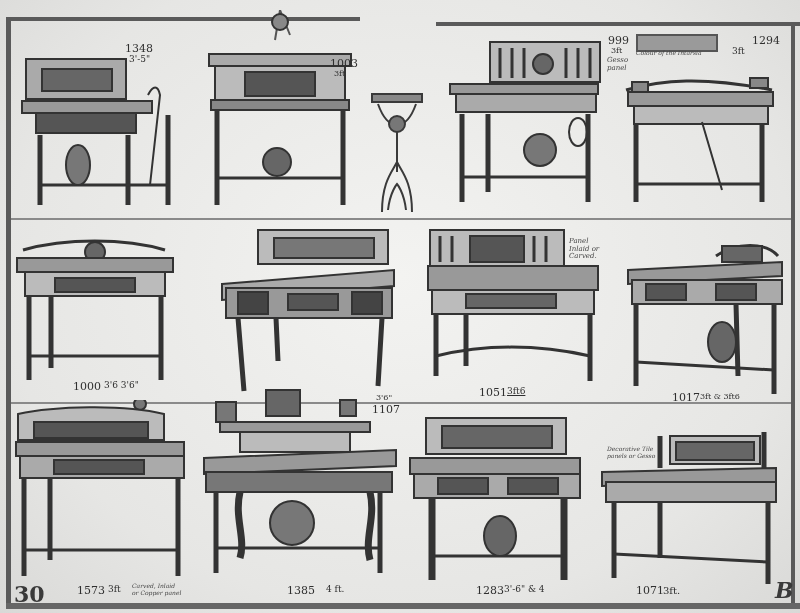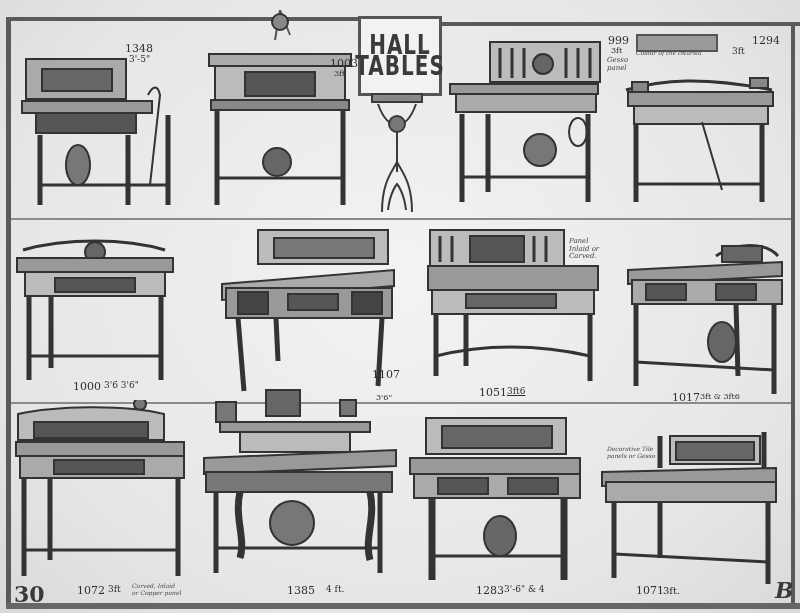--- a/index.html
+++ b/index.html
@@ -53,24 +53,20 @@
 
 <div class="page">
   <div class="frame f-top-l"></div>
   <div class="frame f-top-r"></div>
   <div class="frame f-left"></div>
   <div class="frame f-right"></div>
   <div class="frame f-bottom"></div>
   <div class="frame f-mid1"></div>
   <div class="frame f-mid2"></div>
 
-  <div class="title-box">
-    <span>HALL</span>
-    <span>TABLES</span>
-  </div>
 
   <div class="item" style="left:368px;top:92px;width:58px;height:122px;">
     <svg viewBox="0 0 58 122" fill="none" stroke="#3a3a3a" stroke-width="2">
       <rect x="4" y="2" width="50" height="8" fill="#888"></rect>
       <path d="M10 12 C20 40, 38 40, 48 12"></path>
       <circle cx="29" cy="32" r="8" fill="#777"></circle>
       <path d="M29 40 L29 80"></path>
       <path d="M14 120 C14 90, 24 80, 29 70 C34 80, 44 90, 44 120"></path>
       <path d="M20 118 C22 100, 29 92, 29 92 C29 92, 36 100, 38 118"></path>
     </svg>
@@ -161,21 +157,21 @@
       <rect x="40" y="4" width="130" height="34" fill="#bbb"></rect>
       <rect x="56" y="12" width="100" height="20" fill="#777"></rect>
       <path d="M4 58 L176 44 L176 60 L4 74 Z" fill="#aaa"></path>
       <rect x="8" y="62" width="166" height="30" fill="#999"></rect>
       <rect x="20" y="66" width="30" height="22" fill="#444"></rect>
       <rect x="70" y="68" width="50" height="16" fill="#555"></rect>
       <rect x="134" y="66" width="30" height="22" fill="#444"></rect>
       <path d="M20 92 L26 165 M164 92 L160 160 M58 92 L60 135" stroke-width="5"></path>
     </svg>
   </div>
-  <div class="label" style="left:372px;top:369px;text-align:center;">1107</div>
+  <div class="label" style="left:372px;top:404px;text-align:center;">1107</div>
   <div class="label" style="left:376px;top:394px;font-size:8px;">3'6"</div>
 
   <div class="item" style="left:426px;top:226px;width:175px;height:170px;">
     <svg viewBox="0 0 175 170" fill="none" stroke="#333" stroke-width="2">
       <rect x="4" y="4" width="134" height="36" fill="#bbb"></rect>
       <path d="M14 10 L14 36 M26 10 L26 36 M108 10 L108 36 M120 10 L120 36" stroke-width="3"></path>
       <rect x="44" y="10" width="54" height="26" fill="#555"></rect>
       <rect x="2" y="40" width="170" height="24" fill="#999"></rect>
       <rect x="6" y="64" width="162" height="24" fill="#bbb"></rect>
       <rect x="40" y="68" width="90" height="14" fill="#666"></rect>
@@ -209,21 +205,21 @@
       <path d="M4 14 C40 6, 110 4, 150 14 L150 40 L4 40 Z" fill="#bbb"></path>
       <rect x="20" y="22" width="114" height="16" fill="#555"></rect>
       <path d="M2 42 L170 42 L170 56 L2 56 Z" fill="#999"></path>
       <rect x="6" y="56" width="164" height="22" fill="#aaa"></rect>
       <rect x="40" y="60" width="90" height="14" fill="#555"></rect>
       <path d="M10 78 L10 176 M164 78 L164 176 M36 78 L36 160" stroke-width="5"></path>
       <path d="M10 150 L164 150" stroke-width="3"></path>
     </svg>
   </div>
   <div class="label big" style="left:14px;top:582px;">30</div>
-  <div class="label" style="left:77px;top:585px;">1072</div>
+  <div class="label" style="left:77px;top:585px;">1573</div>
   <div class="label" style="left:108px;top:585px;font-size:9px;">3ft</div>
   <div class="label small" style="left:132px;top:583px;width:50px;white-space:normal;font-size:6px;">Carved, Inlaid or Copper panel</div>
 
   <div class="item" style="left:200px;top:388px;width:200px;height:195px;">
     <svg viewBox="0 0 200 195" fill="none" stroke="#333" stroke-width="2">
       <rect x="66" y="2" width="34" height="26" fill="#666"></rect>
       <rect x="140" y="12" width="16" height="16" fill="#777"></rect>
       <rect x="16" y="14" width="20" height="20" fill="#777"></rect>
       <rect x="20" y="34" width="150" height="10" fill="#999"></rect>
       <rect x="40" y="44" width="110" height="20" fill="#bbb"></rect>

